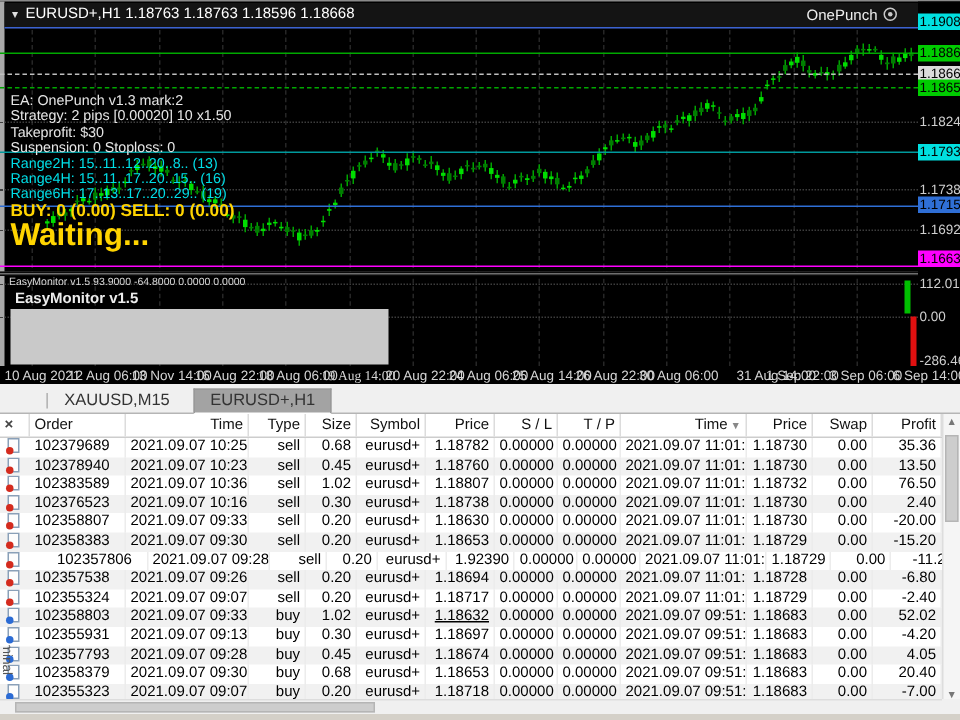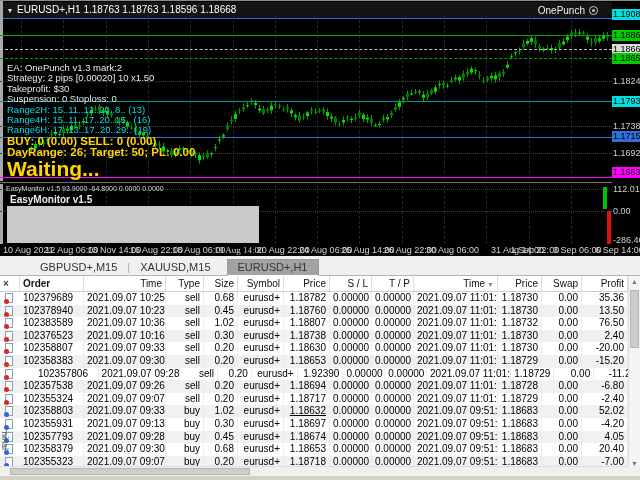--- a/index.html
+++ b/index.html
@@ -419,21 +419,20 @@
 
     <div class="ea" id="ealayer">
         <div class="l" style="color: rgb(230, 230, 230);">EA: OnePunch v1.3 mark:2</div>
         <div class="l" style="color: rgb(230, 230, 230);">Strategy: 2 pips [0.00020] 10 x1.50</div>
         <div class="l" style="color: rgb(230, 230, 230);">Takeprofit: $30</div>
         <div class="l" style="color: rgb(230, 230, 230);">Suspension: 0 Stoploss: 0</div>
         <div class="l" style="color: rgb(0, 223, 232);">Range2H: 15..11..12..20..8.. (13)</div>
         <div class="l" style="color: rgb(0, 223, 232);">Range4H: 15..11..17..20..15.. (16)</div>
         <div class="l" style="color: rgb(0, 223, 232);">Range6H: 17..13..17..20..29.. (19)</div>
         <div class="m" style="color: rgb(255, 212, 0);">BUY: 0 (0.00) SELL: 0 (0.00)</div>
-        <div class="m" style="color: rgb(255, 212, 0);">DayRange: 26; Target: 50; PL: 0.00</div>
         <div class="big" style="color: rgb(255, 212, 0);">Waiting...</div>
       </div>
 
     <div class="sep"></div>
     <div class="sub-info">EasyMonitor v1.5 93.9000 -64.8000 0.0000 0.0000</div>
     <div class="sub-name">EasyMonitor v1.5</div>
     <div class="sub-panel"></div>
 
     <div class="paxis" id="paxis">
         <span class="lbl boxed" style="top: 8px; background: rgb(0, 224, 224);">1.19089</span>
@@ -465,31 +464,30 @@
         <span class="tl" style="left: 426px;">30 Aug 06:00</span>
         <span class="tl" style="left: 491px;">31 Aug 14:00</span>
         <span class="tl" style="left: 510.6px;">1 Sep 22:00</span>
         <span class="tl" style="left: 552.9px;">3 Sep 06:00</span>
         <span class="tl" style="left: 595.2px;">6 Sep 14:00</span>
       </div>
   </div>
 
   <div class="tabsbar">
     <div class="tabswrap" id="tabswrap">
-        <div class="tab">GBPUSD+,M15</div>
         <span class="tabsep">|</span>
         <div class="tab">XAUUSD,M15</div>
         <div class="tab active">EURUSD+,H1</div>
       </div>
   </div>
 
   <div class="tablepanel">
     <div class="thead" id="thead">
         <div class="hc closex" style="width: 20px;">×</div>
-        <div class="hc cl" style="width: 64px; font-weight: bold;">Order</div>
+        <div class="hc cl" style="width: 64px;">Order</div>
         <div class="hc hr" style="width: 82px;">Time</div>
         <div class="hc hr" style="width: 38px;">Type</div>
         <div class="hc hr" style="width: 34px;">Size</div>
         <div class="hc hr" style="width: 46px;">Symbol</div>
         <div class="hc hr" style="width: 46px;">Price</div>
         <div class="hc hr" style="width: 42px;">S / L</div>
         <div class="hc hr" style="width: 42px;">T / P</div>
         <div class="hc hr" style="width: 84px;">Time<span class="sortmark">▼</span></div>
         <div class="hc hr" style="width: 44px;">Price</div>
         <div class="hc hr" style="width: 40px;">Swap</div>

